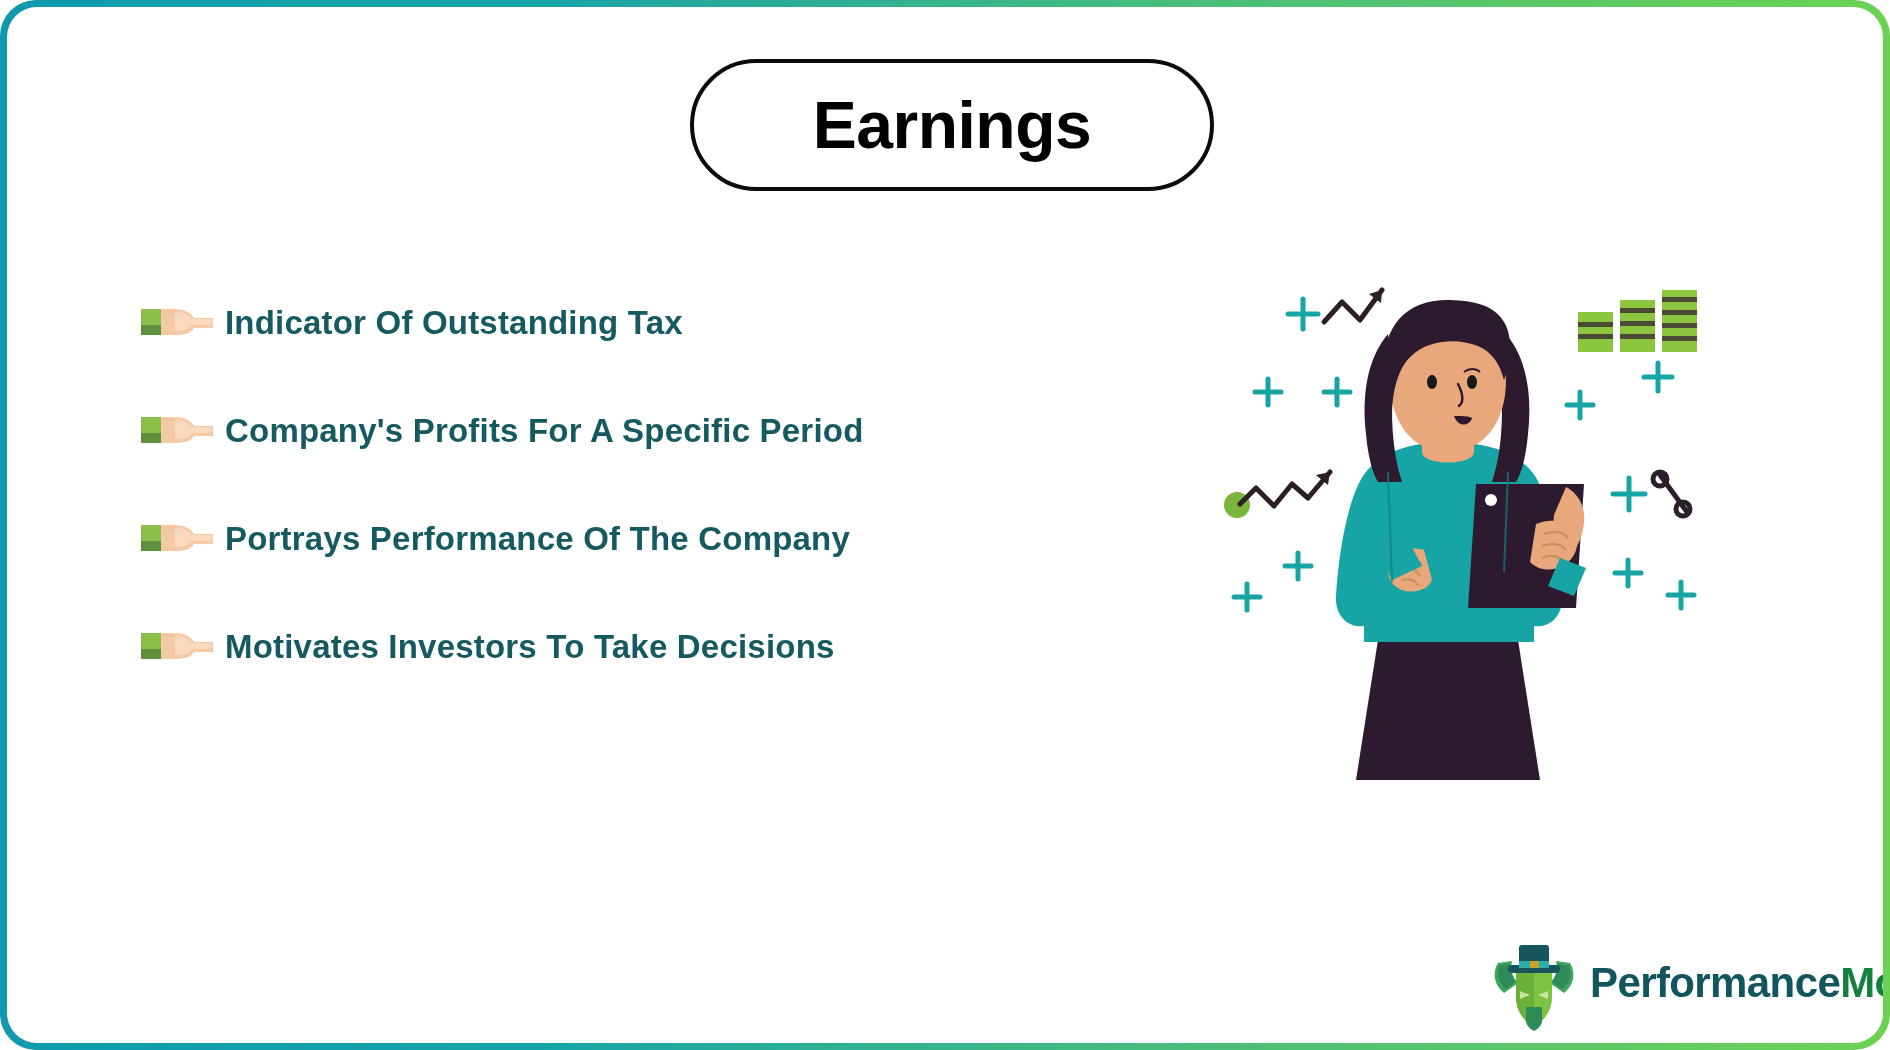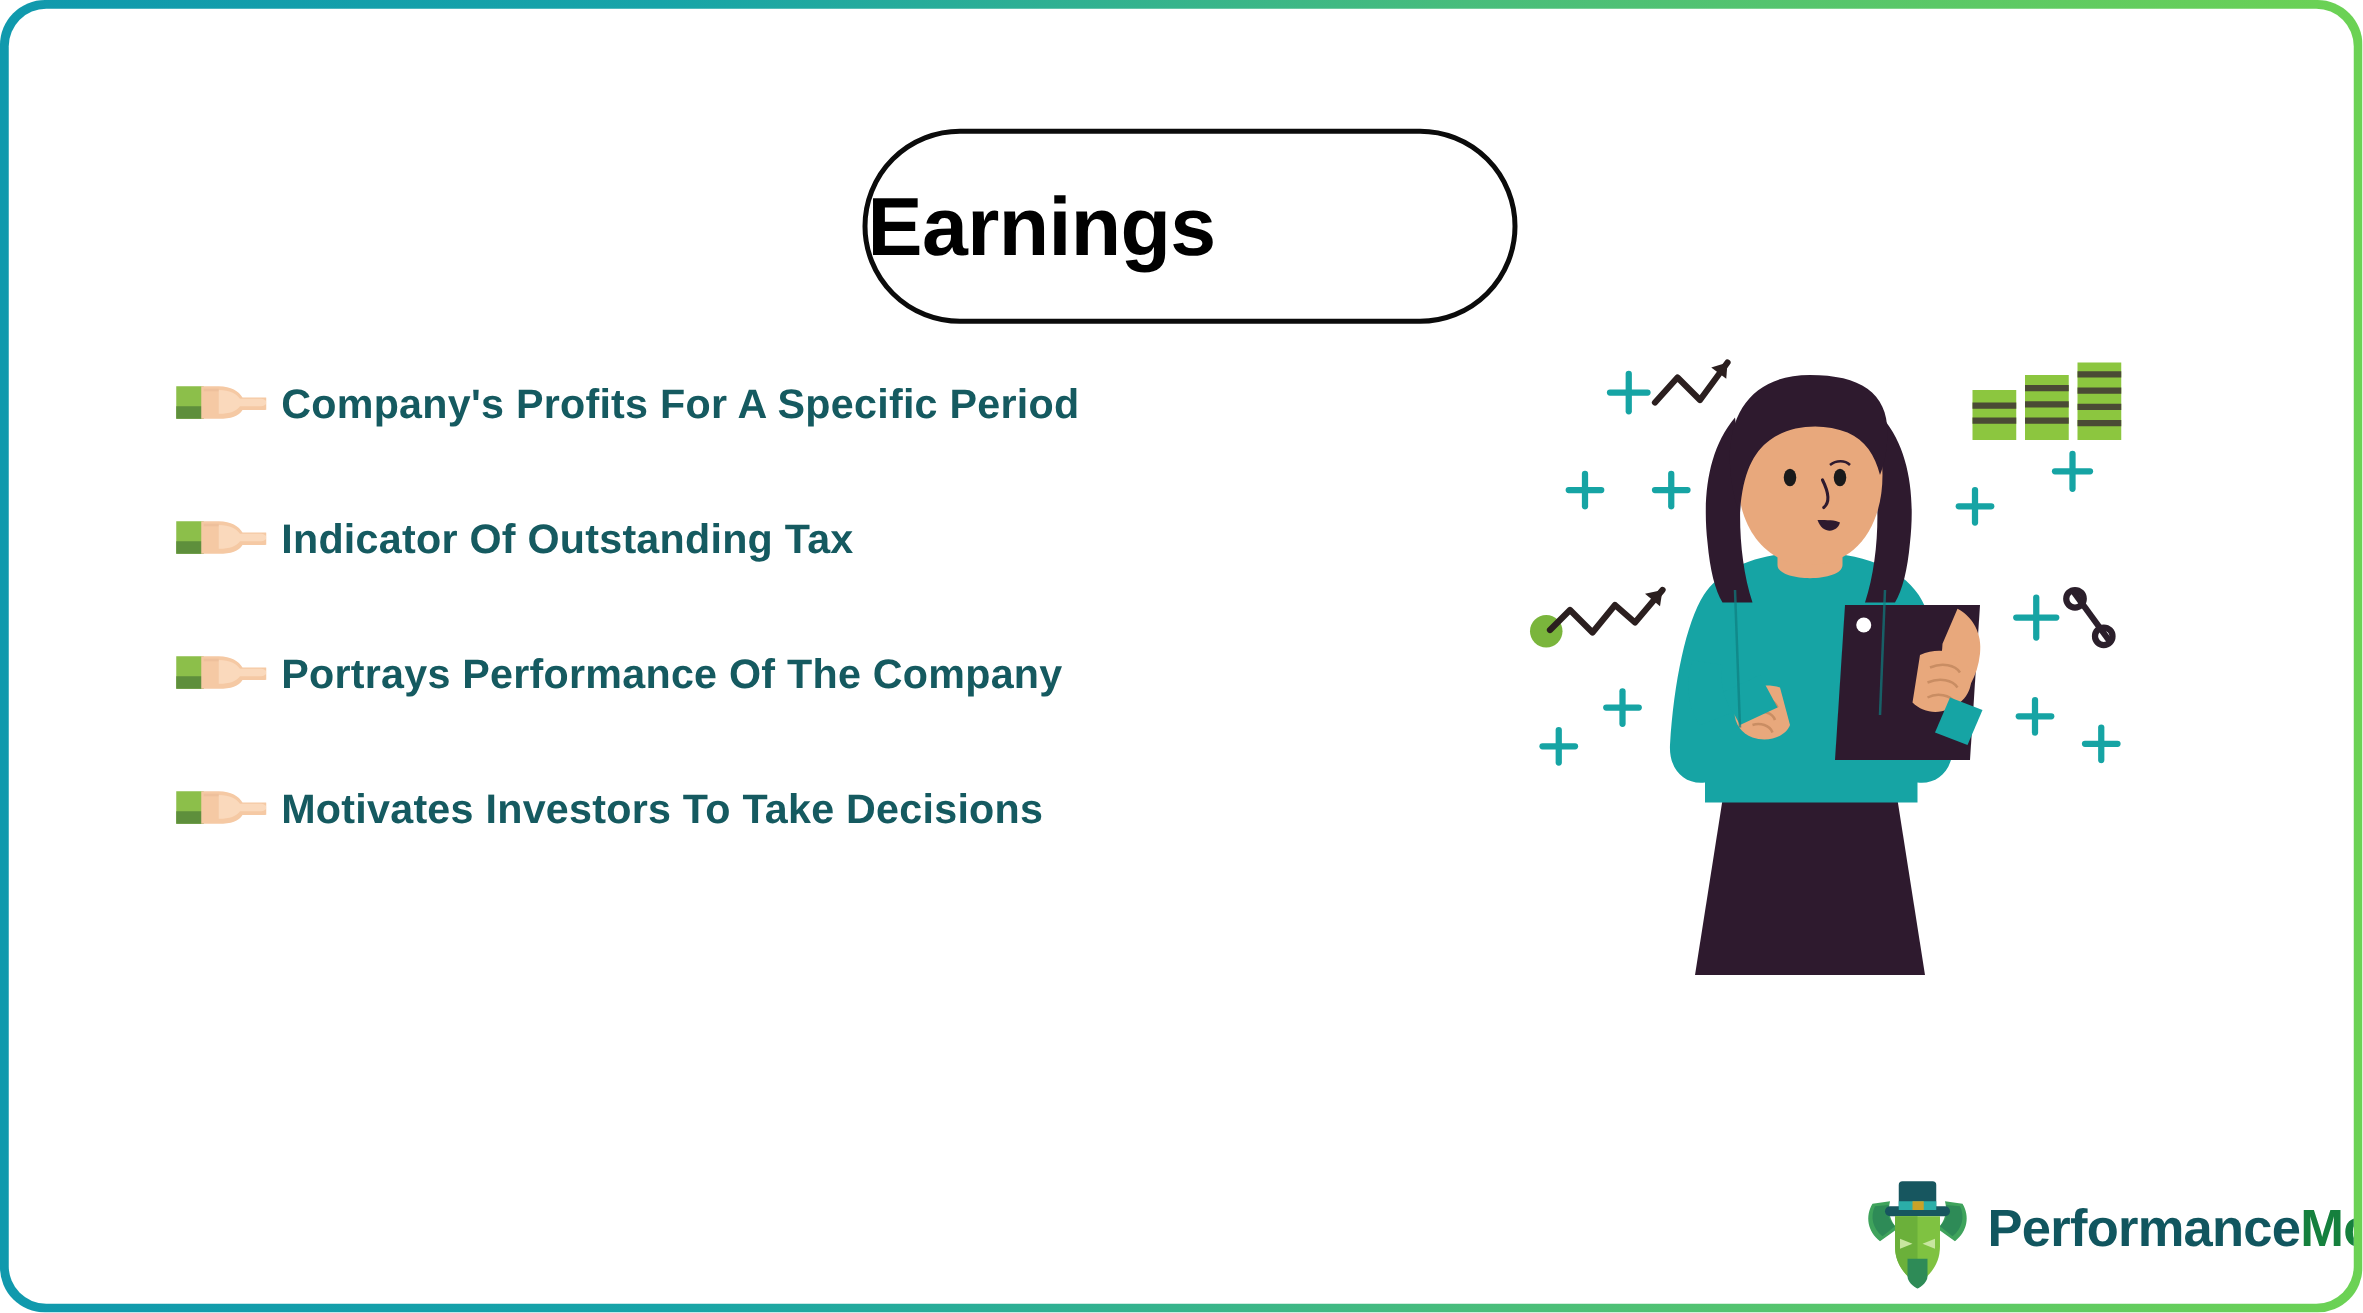--- a/index.html
+++ b/index.html
@@ -29,28 +29,27 @@
     border-radius: 30px;
     overflow: hidden;
   }
 
   
   #title-pill {
     position: absolute;
     left: 683px;
     top: 52px;
     width: 524px;
-    height: 156px;
+    height: 132px;
     border: 4px solid #0b0b0b;
     border-radius: 80px;
     background: #ffffff;
     display: flex;
     align-items: center;
-    justify-content: flex-start;
-    margin-top: 44px;
+    justify-content: center;
   }
   #title-text {
     font-size: 66px;
     font-weight: 700;
     color: #000000;
     letter-spacing: -0.5px;
     line-height: 1;
     font-family: "Liberation Sans", sans-serif;
   }
 
@@ -118,20 +117,33 @@
 
 <div id="slide">
   <div id="canvas">
 
     <div id="title-pill">
       <span id="title-text">Earnings</span>
     </div>
 
     <div id="bullet-list">
 
+
+      <div class="bullet-row">
+        <span class="bullet-icon">
+          <svg viewBox="0 0 74 56" width="74" height="56" xmlns="http://www.w3.org/2000/svg">
+            <rect x="2" y="14" width="22" height="26" fill="#8CBF4A"></rect>
+            <rect x="2" y="30" width="22" height="10" fill="#5E8F3C"></rect>
+            <path d="M22 14 h14 c10 0 16 4 19 9 h18 c4 0 7 2 7 5 s-3 5-7 5 h-18 c-3 5-9 7-19 7 h-14 z" fill="#F5C9A4"></path>
+            <path d="M36 17 c9 0 14 3 17 7 h16 c3 0 5 1 5 3 s-2 3-5 3 h-16 c-3 4-8 6-17 6 z" fill="#FAD9BC"></path>
+            <path d="M24 16 h12 v2 h-12 z" fill="#E8B894" opacity="0.5"></path>
+          </svg>
+        </span>
+        <span class="bullet-label">Indicator Of Outstanding Tax</span>
+      </div>
 
       <div class="bullet-row">
         <span class="bullet-icon">
           <svg viewBox="0 0 74 56" width="74" height="56" xmlns="http://www.w3.org/2000/svg">
             <rect x="2" y="14" width="22" height="26" fill="#8CBF4A"></rect>
             <rect x="2" y="30" width="22" height="10" fill="#5E8F3C"></rect>
             <path d="M22 14 h14 c10 0 16 4 19 9 h18 c4 0 7 2 7 5 s-3 5-7 5 h-18 c-3 5-9 7-19 7 h-14 z" fill="#F5C9A4"></path>
             <path d="M36 17 c9 0 14 3 17 7 h16 c3 0 5 1 5 3 s-2 3-5 3 h-16 c-3 4-8 6-17 6 z" fill="#FAD9BC"></path>
             <path d="M24 16 h12 v2 h-12 z" fill="#E8B894" opacity="0.5"></path>
           </svg>
@@ -142,33 +154,20 @@
       <div class="bullet-row">
         <span class="bullet-icon">
           <svg viewBox="0 0 74 56" width="74" height="56" xmlns="http://www.w3.org/2000/svg">
             <rect x="2" y="14" width="22" height="26" fill="#8CBF4A"></rect>
             <rect x="2" y="30" width="22" height="10" fill="#5E8F3C"></rect>
             <path d="M22 14 h14 c10 0 16 4 19 9 h18 c4 0 7 2 7 5 s-3 5-7 5 h-18 c-3 5-9 7-19 7 h-14 z" fill="#F5C9A4"></path>
             <path d="M36 17 c9 0 14 3 17 7 h16 c3 0 5 1 5 3 s-2 3-5 3 h-16 c-3 4-8 6-17 6 z" fill="#FAD9BC"></path>
             <path d="M24 16 h12 v2 h-12 z" fill="#E8B894" opacity="0.5"></path>
           </svg>
         </span>
-        <span class="bullet-label">Indicator Of Outstanding Tax</span>
-      </div>
-
-      <div class="bullet-row">
-        <span class="bullet-icon">
-          <svg viewBox="0 0 74 56" width="74" height="56" xmlns="http://www.w3.org/2000/svg">
-            <rect x="2" y="14" width="22" height="26" fill="#8CBF4A"></rect>
-            <rect x="2" y="30" width="22" height="10" fill="#5E8F3C"></rect>
-            <path d="M22 14 h14 c10 0 16 4 19 9 h18 c4 0 7 2 7 5 s-3 5-7 5 h-18 c-3 5-9 7-19 7 h-14 z" fill="#F5C9A4"></path>
-            <path d="M36 17 c9 0 14 3 17 7 h16 c3 0 5 1 5 3 s-2 3-5 3 h-16 c-3 4-8 6-17 6 z" fill="#FAD9BC"></path>
-            <path d="M24 16 h12 v2 h-12 z" fill="#E8B894" opacity="0.5"></path>
-          </svg>
-        </span>
         <span class="bullet-label">Portrays Performance Of The Company</span>
       </div>
 
       <div class="bullet-row">
         <span class="bullet-icon">
           <svg viewBox="0 0 74 56" width="74" height="56" xmlns="http://www.w3.org/2000/svg">
             <rect x="2" y="14" width="22" height="26" fill="#8CBF4A"></rect>
             <rect x="2" y="30" width="22" height="10" fill="#5E8F3C"></rect>
             <path d="M22 14 h14 c10 0 16 4 19 9 h18 c4 0 7 2 7 5 s-3 5-7 5 h-18 c-3 5-9 7-19 7 h-14 z" fill="#F5C9A4"></path>
             <path d="M36 17 c9 0 14 3 17 7 h16 c3 0 5 1 5 3 s-2 3-5 3 h-16 c-3 4-8 6-17 6 z" fill="#FAD9BC"></path>

